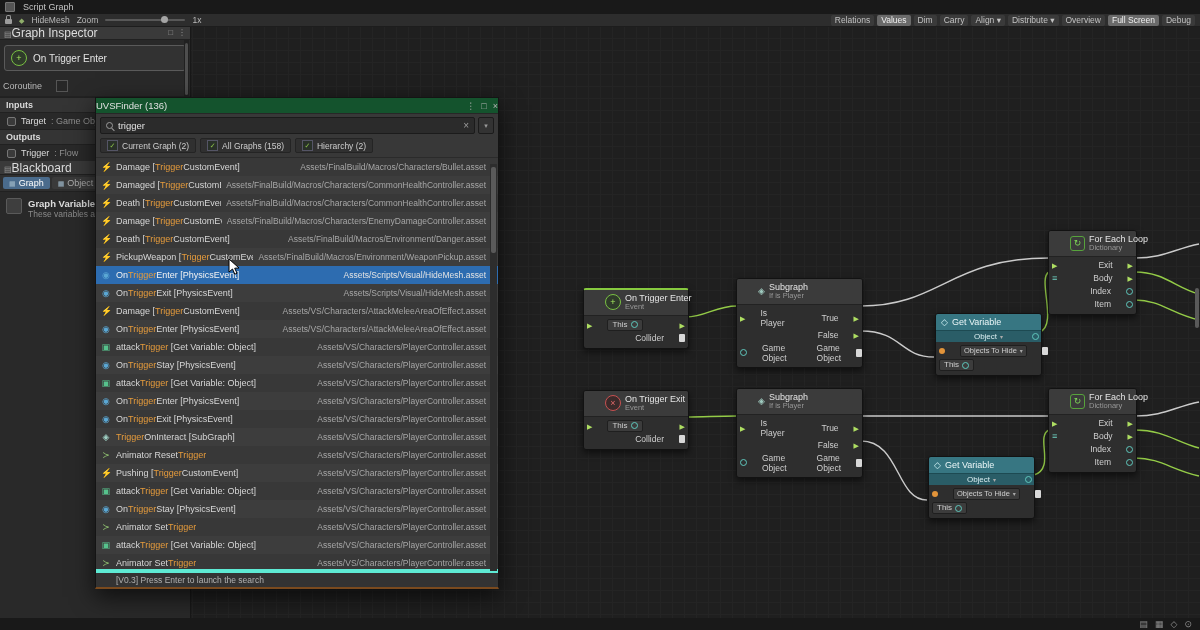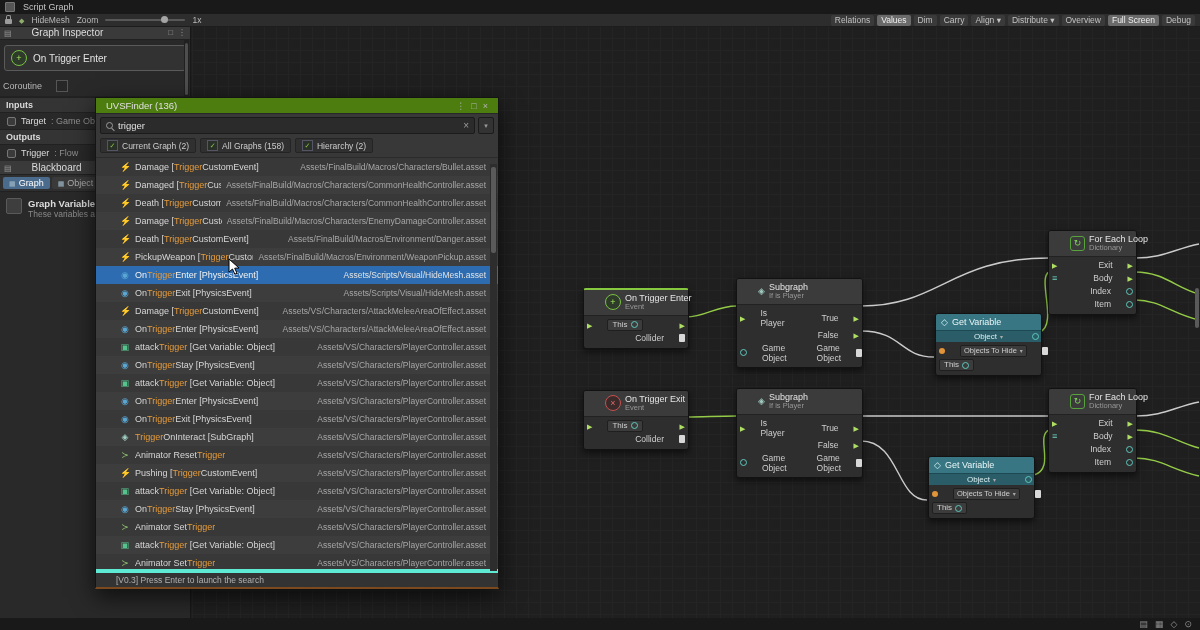--- a/index.html
+++ b/index.html
@@ -63,21 +63,21 @@
   .thisbox{display:inline-flex;align-items:center;gap:3px;background:#3c3c3c;border:1px solid #1f1f1f;border-radius:2px;padding:0 4px;font-size:8px;line-height:10px}
   .vfield{display:inline-flex;align-items:center;gap:3px;background:#3c3c3c;border:1px solid #1f1f1f;border-radius:2px;padding:0 3px;font-size:7.5px;line-height:10px;white-space:nowrap}
   .crt{font-size:6px;color:#aaa}
   .gvhead{display:flex;align-items:center;gap:4px;padding:3px 5px;background:#377682;border-bottom:1px solid #1d4a52;border-radius:2px 2px 0 0;color:#eaf6f7;font-size:9px}
   .gvtype{display:flex;align-items:center;justify-content:center;gap:3px;background:#2a5d67;padding:1px 4px;font-size:8px;color:#d9edf0;position:relative}
   .gvtype .dotp{position:absolute;right:2px}
   .sel-top{border-top:2px solid #86c93f}
 
   
   .lpanel{position:absolute;left:0;top:26px;width:190px;bottom:12px;background:#292929;z-index:20;border-right:1px solid #181818}
-  .phead{height:13px;background:#3a3a3a;border-bottom:1px solid #212121;display:flex;align-items:center;gap:20px;padding:0 4px;font-size:10px;color:#dcdcdc}
+  .phead{height:13px;background:#3a3a3a;border-bottom:1px solid #212121;display:flex;align-items:center;gap:0;padding:0 4px;font-size:12px;color:#dcdcdc}
   .phic::before{content:"▤";color:#9a9a9a;font-size:8px}
   .ric{margin-left:auto;display:flex;gap:5px;color:#9a9a9a;font-size:8px}
   .dockic::before{content:"□"}
   .menuic::before{content:"⋮"}
   .nodebox{margin:5px 4px;border:1px solid #5a5a5a;border-radius:3px;background:#323232;display:flex;align-items:center;gap:6px;padding:4px 6px;font-size:10px;color:#e2e2e2}
   .crow{display:flex;align-items:center;padding:4px 3px;font-size:9px;color:#b7b7b7;border-bottom:1px solid #222}
   .cbox{width:10px;height:10px;background:#272727;border:1px solid #555;margin-left:14px}
   .sechead{background:#343434;border-top:1px solid #212121;border-bottom:1px solid #212121;padding:2px 6px;font-size:9px;font-weight:bold;color:#dadada}
   .iorow{display:flex;align-items:center;gap:5px;padding:3px 7px;font-size:9px}
   .ioic{width:7px;height:7px;border:1px solid #777;border-radius:2px;background:#3a3a3a}
@@ -90,36 +90,36 @@
   .gvicon{flex:none;width:14px;height:14px;border-radius:2px;background:#3e3e3e;border:1px solid #5a5a5a}
   .gvtitle{font-size:9.5px;font-weight:bold;color:#dddddd}
   .gvnote{font-size:8.5px;color:#8a8a8a;white-space:nowrap;overflow:hidden;max-width:150px}
   .lscroll{position:absolute;right:1px;top:14px;width:5px;height:170px;background:#202020}
   .lthumb{margin:3px 1px 0;width:3px;height:52px;background:#4e4e4e;border-radius:2px}
 
   
   .finder{position:absolute;left:95px;top:97px;width:402px;height:489px;background:#383838;z-index:30;
     border:1px solid #141414;border-bottom:2px solid #7a4a1e;box-shadow:0 8px 22px rgba(0,0,0,.65);
     display:flex;flex-direction:column}
-  .fhead{flex:none;height:15px;background:#4d7c0f;border-bottom:1px solid #272727;display:flex;align-items:center;gap:4px;padding:0 10px;font-size:9.5px;color:#e0e0e0}
+  .fhead{flex:none;height:15px;background:#14532d;border-bottom:1px solid #272727;display:flex;align-items:center;gap:4px;padding:0 0;font-size:9.5px;color:#e0e0e0}
   .fbtns{margin-left:auto;display:flex;gap:6px;color:#b5b5b5;font-size:9px}
   .closeic::before{content:"×"}
   .fsearchwrap{flex:none;display:flex;align-items:center;gap:3px;margin:3px 4px}
   .fsearch{flex:1;height:15px;background:#2b2b2b;border:1px solid #1b1b1b;border-radius:2px;display:flex;align-items:center;gap:5px;padding:0 5px}
   .mag{flex:none;width:5px;height:5px;border:1px solid #9a9a9a;border-radius:50%;position:relative}
   .mag::after{content:"";position:absolute;width:4px;height:1px;background:#9a9a9a;transform:rotate(45deg);right:-3px;bottom:-2px}
   .fsearch input{flex:1;background:transparent;border:0;outline:none;color:#e0e0e0;font-size:9.5px;font-family:inherit;padding:0}
   .fclear{color:#9c9c9c;font-size:10px}
   .sopt{flex:none;width:14px;height:15px;background:#333;border:1px solid #1b1b1b;border-radius:2px;display:flex;align-items:center;justify-content:center;color:#999;font-size:7px}
   .ftabs{flex:none;display:flex;gap:4px;padding:1px 4px 4px;border-bottom:1px solid #2b2b2b}
   .ftab{display:flex;align-items:center;gap:4px;background:#303030;border:1px solid #242424;border-radius:2px;padding:1px 6px;font-size:8.5px;color:#cdcdcd}
   .chk{width:9px;height:9px;background:#283028;border:1px solid #556;display:flex;align-items:center;justify-content:center}
   .chk::before{content:"✓";color:#8ac24a;font-size:7px}
   .flist{flex:1;overflow:hidden;position:relative}
-  .frow{height:18px;display:flex;align-items:center;gap:5px;padding:0 12px 0 24px}
+  .frow{height:18px;display:flex;align-items:center;gap:5px;padding:0 12px 0 5px}
   .frow:nth-child(even){background:#3d3d3d}
   .frow.sel{background:#2d6cb0}
   .fi{width:10px;text-align:center;flex:none;font-size:9px}
   .fi.bolt::before{content:"⚡";color:#e5c44a}
   .fi.physics::before{content:"◉";color:#5aa7d4}
   .fi.variable::before{content:"▣";color:#56c28c}
   .fi.subgraph::before{content:"◈";color:#9fd0c4}
   .fi.animator::before{content:"≻";color:#8fbf6f}
   .fname{color:#d6d6d6;font-size:9px;white-space:nowrap;overflow:hidden}
   .fname .hl{color:#e59b3c}

